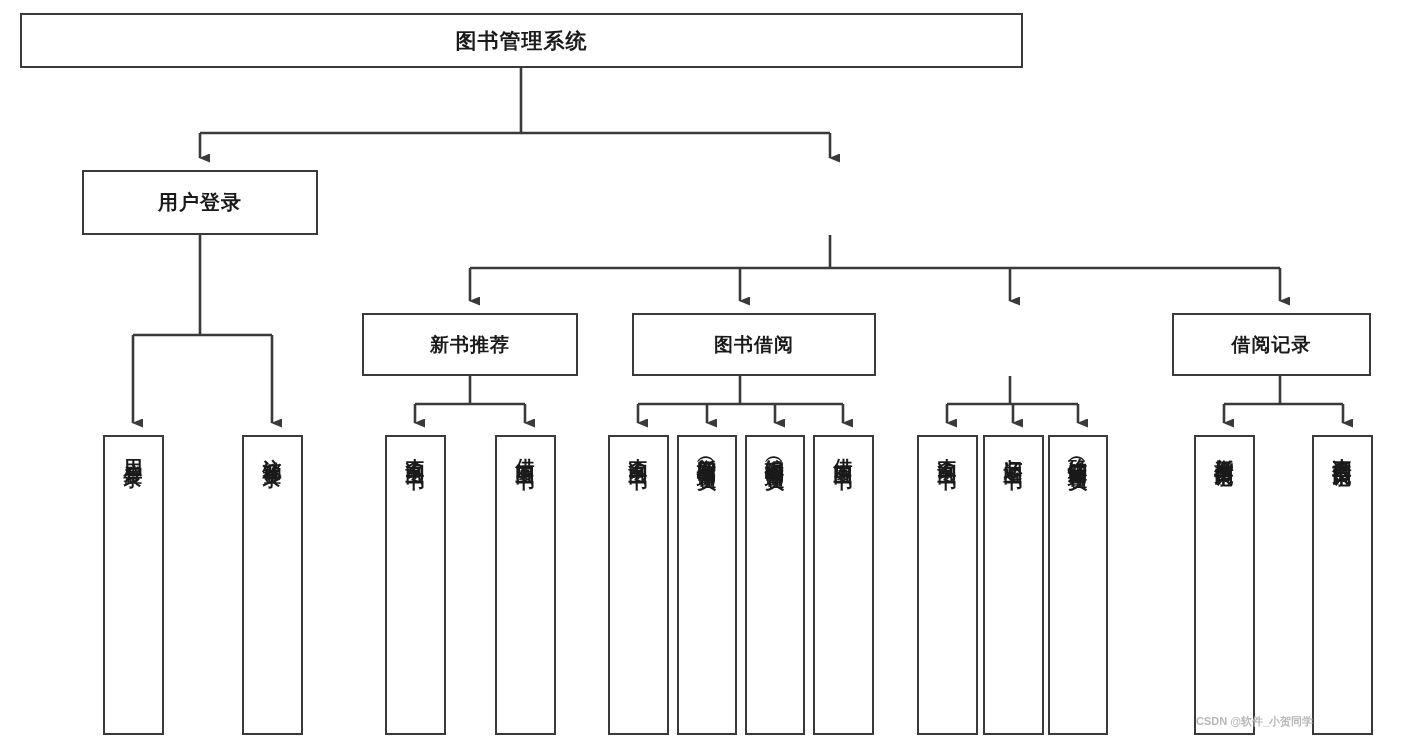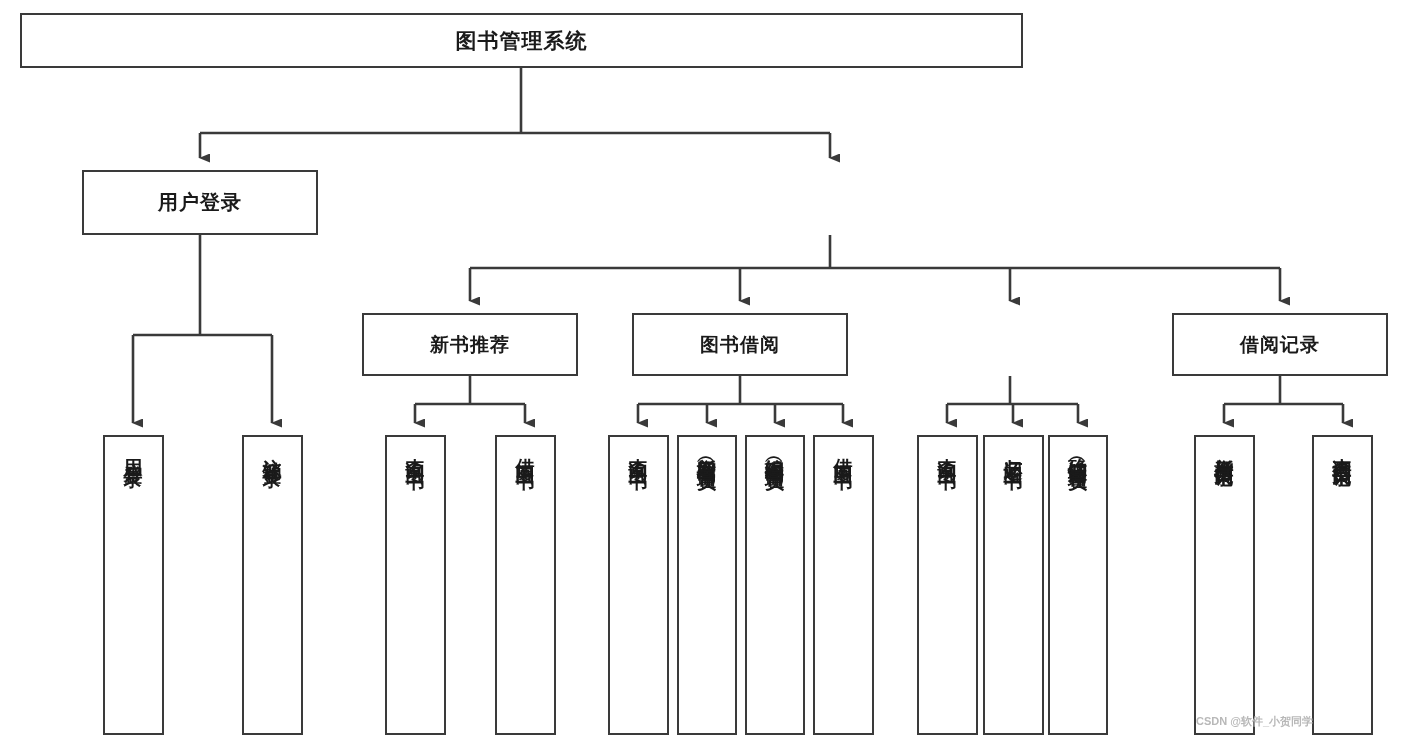--- a/index.html
+++ b/index.html
@@ -144,26 +144,26 @@
 
   <div class="node level1" style="left:82px; top:170px; width:236px; height:65px;">
     <span class="htext">用户登录</span>
   </div>
 
 
   <div class="node level2" style="left:362px; top:313px; width:216px; height:63px;">
     <span class="htext">新书推荐</span>
   </div>
 
-  <div class="node level2" style="left:632px; top:313px; width:216px; height:63px;">
+  <div class="node level2" style="left:632px; top:313px; width:244px; height:63px;">
     <span class="htext">图书借阅</span>
   </div>
 
 
-  <div class="node level2" style="left:1172px; top:313px; width:216px; height:63px;">
+  <div class="node level2" style="left:1172px; top:313px; width:199px; height:63px;">
     <span class="htext">借阅记录</span>
   </div>
 
   <div class="node leaf" style="left:103px; top:435px; width:61px; height:300px;">
     <span class="vtext">用户登录</span>
   </div>
 
   <div class="node leaf" style="left:242px; top:435px; width:61px; height:300px;">
     <span class="vtext">注销登录</span>
   </div>

